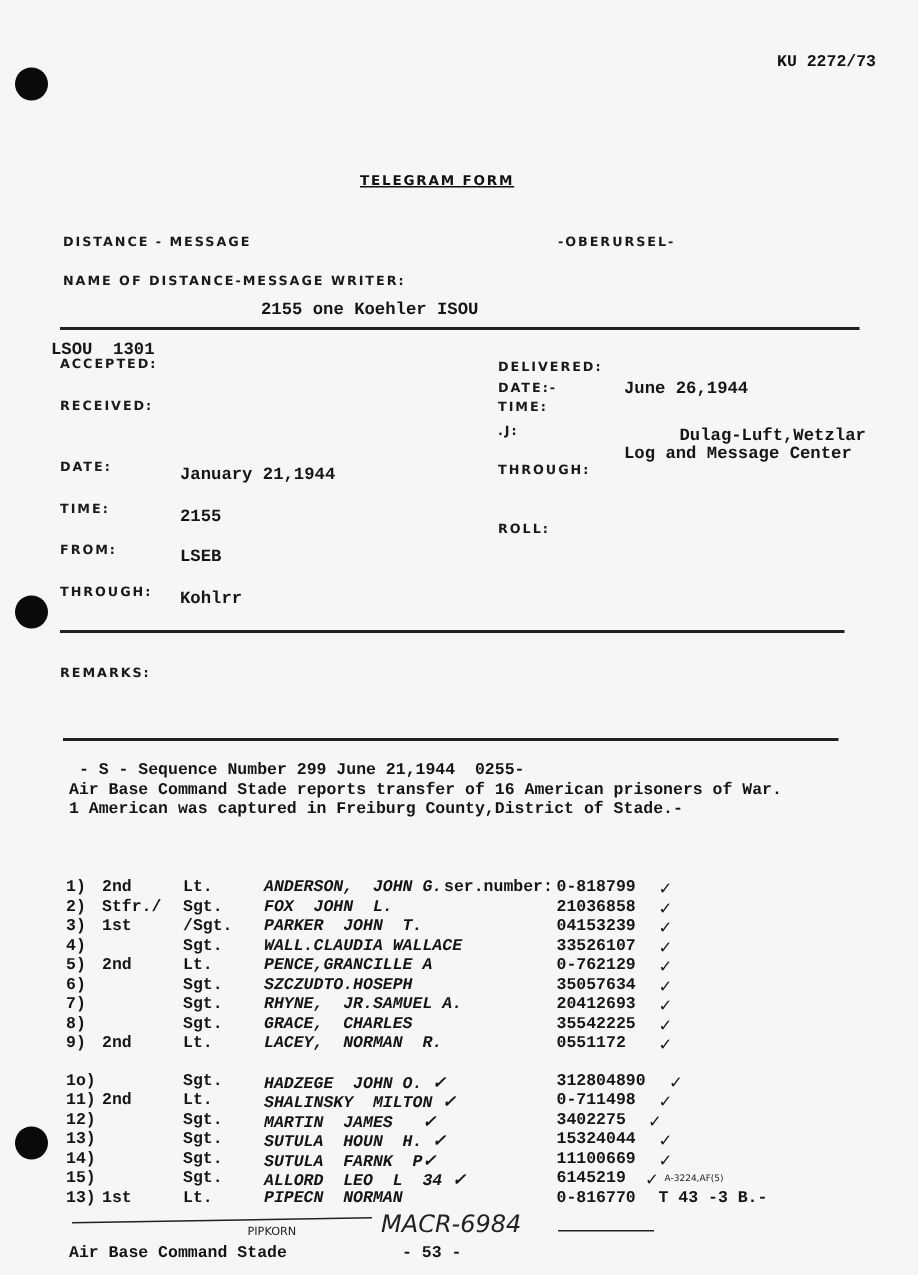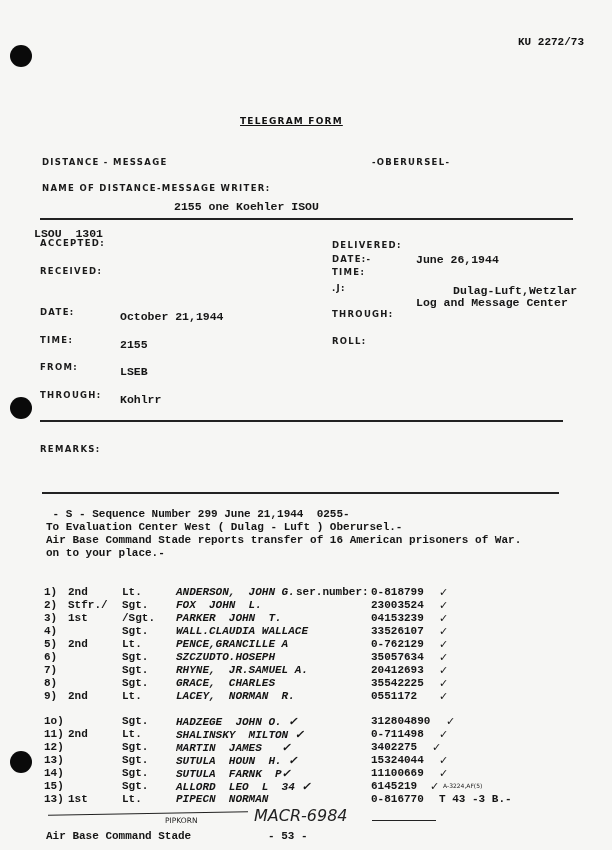--- a/index.html
+++ b/index.html
@@ -35,65 +35,64 @@
 <div class="abs lbl" style="left:42px;top:157px;">DISTANCE - MESSAGE</div>
 <div class="abs lbl" style="left:372px;top:157px;">-OBERURSEL-</div>
 <div class="abs lbl" style="left:42px;top:183px;">NAME OF DISTANCE-MESSAGE WRITER:</div>
 <div class="abs val" style="left:34px;top:216px;white-space:pre;margin-top:11px;">LSOU  1301</div>
 <div class="abs val" style="left:174px;top:200px;">2155 one Koehler ISOU</div>
 <div class="rule" style="left:40px;top:218px;width:533px;"></div>
 
 <div class="abs lbl" style="left:40px;top:238px;">ACCEPTED:</div>
 <div class="abs lbl" style="left:40px;top:266px;">RECEIVED:</div>
 <div class="abs lbl" style="left:40px;top:307px;">DATE:</div>
-<div class="abs val" style="left:120px;top:310px;">October 21,1944</div>
+<div class="abs val" style="left:120px;top:310px;">January 21,1944</div>
 <div class="abs lbl" style="left:40px;top:335px;">TIME:</div>
 <div class="abs val" style="left:120px;top:338px;">2155</div>
 <div class="abs lbl" style="left:40px;top:362px;">FROM:</div>
 <div class="abs val" style="left:120px;top:365px;">LSEB</div>
 <div class="abs lbl" style="left:40px;top:390px;">THROUGH:</div>
 <div class="abs val" style="left:120px;top:393px;">Kohlrr</div>
 
 <div class="abs lbl" style="left:332px;top:240px;">DELIVERED:</div>
 <div class="abs lbl" style="left:332px;top:254px;">DATE:-</div>
 <div class="abs val" style="left:416px;top:253px;">June 26,1944</div>
 <div class="abs lbl" style="left:332px;top:267px;">TIME:</div>
 <div class="abs lbl" style="left:332px;top:283px;">.J:</div>
 <div class="abs val" style="left:416px;top:284px;padding-left:37px;">Dulag-Luft,Wetzlar</div>
 <div class="abs val" style="left:416px;top:296px;">Log and Message Center</div>
 <div class="abs lbl" style="left:332px;top:309px;">THROUGH:</div>
-<div class="abs lbl" style="left:332px;top:336px;">ROLL:</div>
+<div class="abs lbl" style="left:332px;top:348px;">ROLL:</div>
 
 <div class="rule" style="left:40px;top:420px;width:523px;"></div>
 <div class="abs lbl" style="left:40px;top:444px;">REMARKS:</div>
 <div class="rule" style="left:42px;top:492px;width:517px;"></div>
 
 <div class="abs" style="left:46px;top:508px;">
   <div class="body-line"> - S - Sequence Number 299 June 21,1944  0255-</div>
-  <div class="body-line">To Evaluation Center West ( Dulag - Luft ) Oberursel.-</div>
   <div class="body-line">Air Base Command Stade reports transfer of 16 American prisoners of War.</div>
-  <div class="body-line">on to your place.-</div>
+  <div class="body-line">1 American was captured in Freiburg County,District of Stade.-</div>
 </div>
 
 <div>
   <div class="row" style="top:586px;">
     <span class="c-num">1)</span>
     <span class="c-grade">2nd</span>
     <span class="c-rank">Lt.</span>
     <span class="c-name">ANDERSON,  JOHN G.</span>
     <span style="left:252px;">ser.number:</span>
     <span class="c-ser">0-818799</span>
     <span class="check" style="left:395px;">✓</span>
   </div>
   <div class="row" style="top:599px;">
     <span class="c-num">2)</span>
     <span class="c-grade">Stfr./</span>
     <span class="c-rank">Sgt.</span>
     <span class="c-name">FOX  JOHN  L.</span>
-    <span class="c-ser">23003524</span>
+    <span class="c-ser">21036858</span>
     <span class="check" style="left:395px;">✓</span>
   </div>
   <div class="row" style="top:612px;">
     <span class="c-num">3)</span>
     <span class="c-grade">1st</span>
     <span class="c-rank">/Sgt.</span>
     <span class="c-name">PARKER  JOHN  T.</span>
     <span class="c-ser">04153239</span>
     <span class="check" style="left:395px;">✓</span>
   </div>

